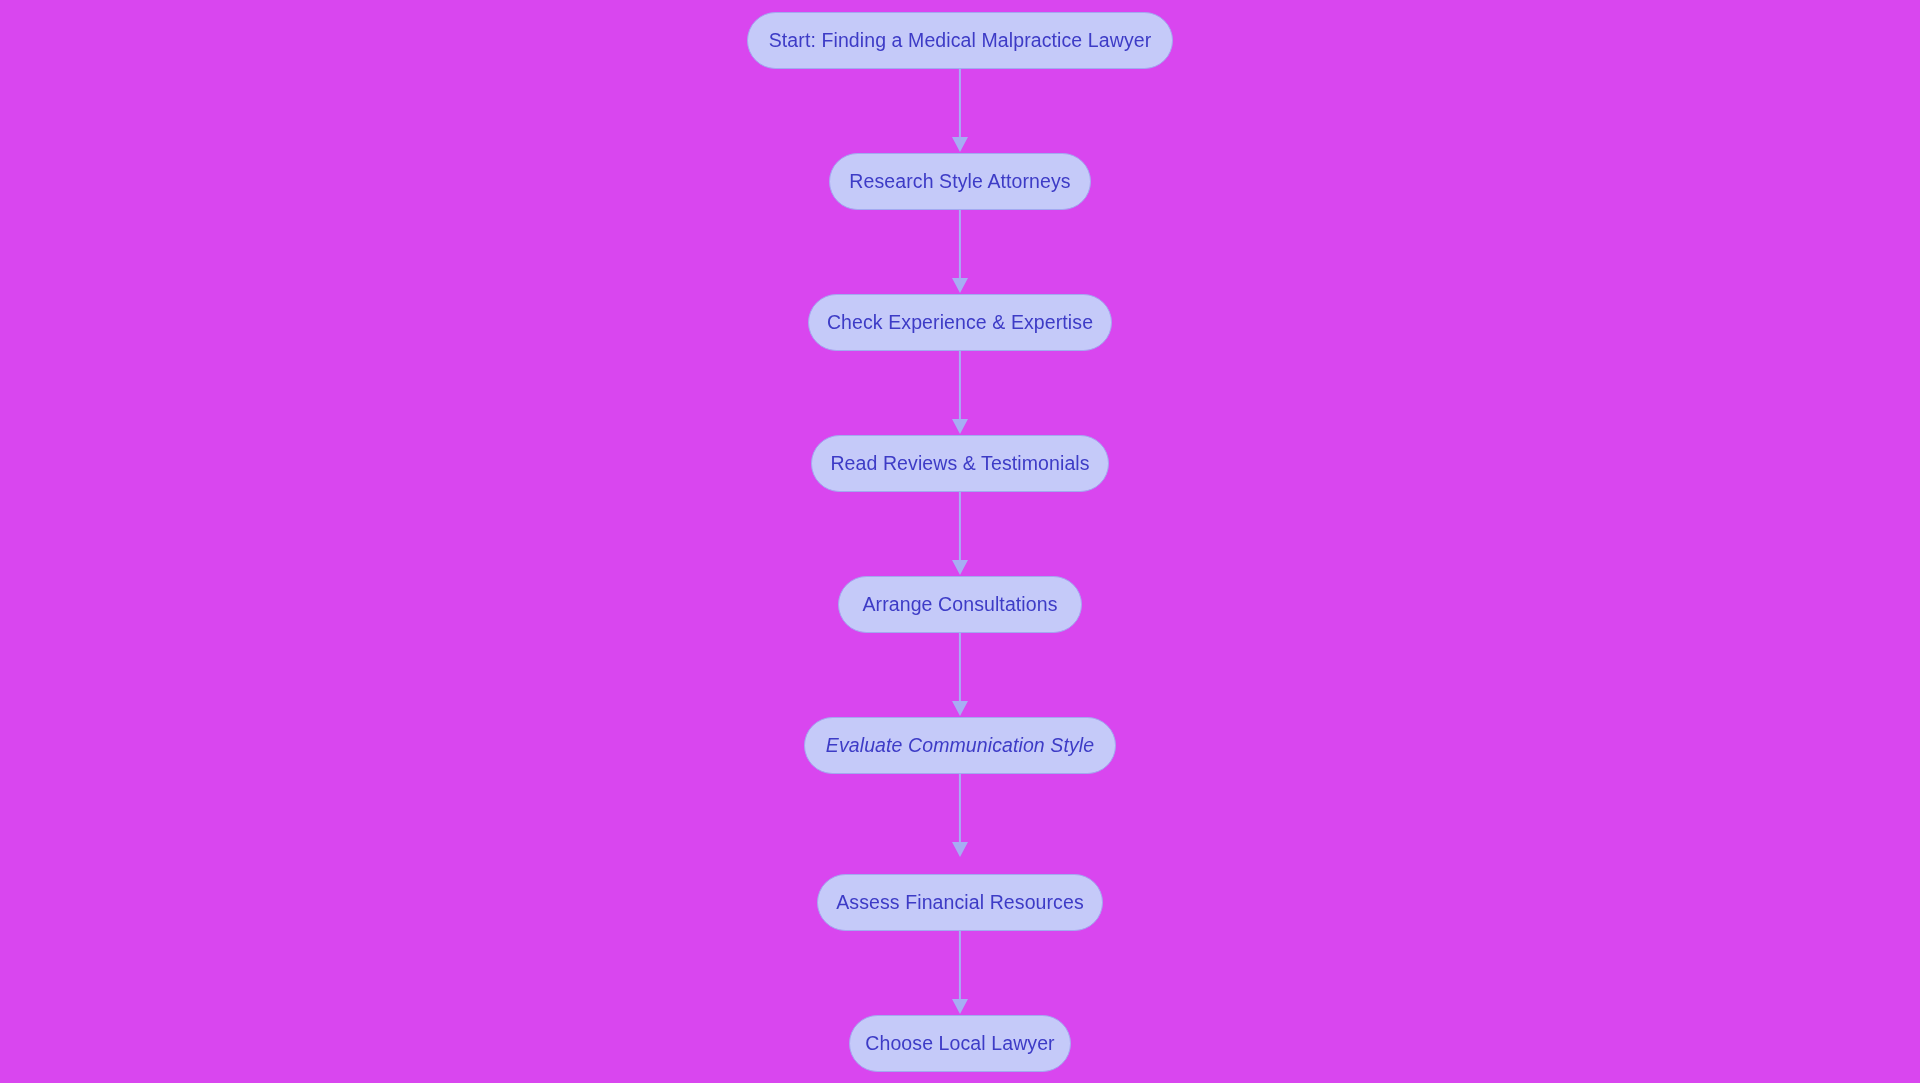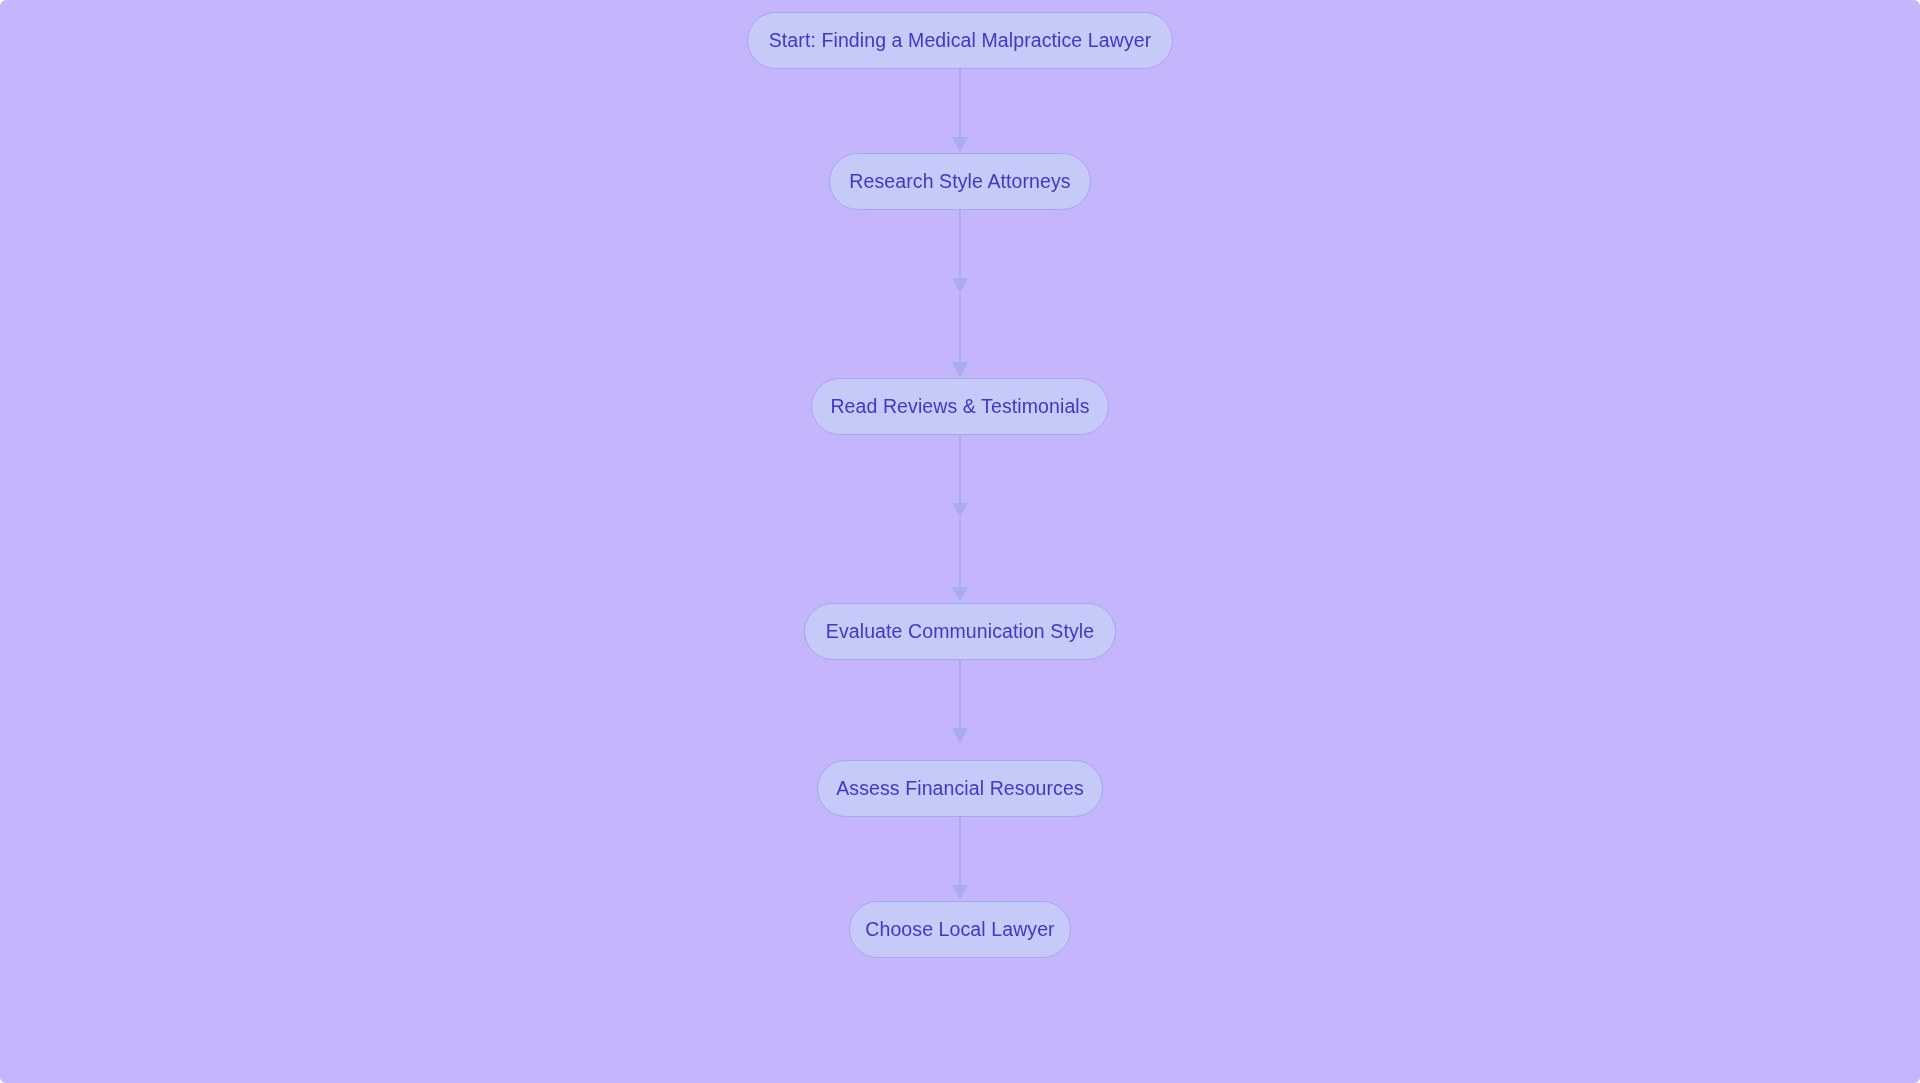--- a/index.html
+++ b/index.html
@@ -12,22 +12,21 @@
     width: 1920px;
     height: 1083px;
     overflow: hidden;
     font-family: "Liberation Sans", "DejaVu Sans", sans-serif;
   }
 
   #flowchart-canvas {
     position: relative;
     width: 1920px;
     height: 1083px;
-    background: #c4b5fd;
-    border-radius: 6px;
+    background: #d946ef;
   }
 
   .flow-column {
     position: absolute;
     left: 0;
     top: 0;
     width: 1920px;
     display: flex;
     flex-direction: column;
     align-items: center;
@@ -100,39 +99,45 @@
     </div>
 
     <div class="node" style="width: 262px;">
       <span class="node-label">Research Style Attorneys</span>
     </div>
     <div class="connector">
       <div class="stem"></div>
       <div class="head"></div>
     </div>
 
+    <div class="node" style="width: 304px;">
+      <span class="node-label">Check Experience &amp; Expertise</span>
+    </div>
     <div class="connector">
       <div class="stem"></div>
       <div class="head"></div>
     </div>
 
     <div class="node" style="width: 298px; align-items: center;">
       <span class="node-label">Read Reviews &amp; Testimonials</span>
     </div>
     <div class="connector">
       <div class="stem"></div>
       <div class="head"></div>
     </div>
 
+    <div class="node" style="width: 244px;">
+      <span class="node-label">Arrange Consultations</span>
+    </div>
     <div class="connector">
       <div class="stem"></div>
       <div class="head"></div>
     </div>
 
-    <div class="node" style="width: 312px;">
+    <div class="node" style="width: 312px; font-style: italic;">
       <span class="node-label">Evaluate Communication Style</span>
     </div>
     <div class="connector">
       <div class="stem"></div>
       <div class="head"></div>
     </div>
 
     <div class="node" style="width: 286px; margin-top: 16px;">
       <span class="node-label">Assess Financial Resources</span>
     </div>

